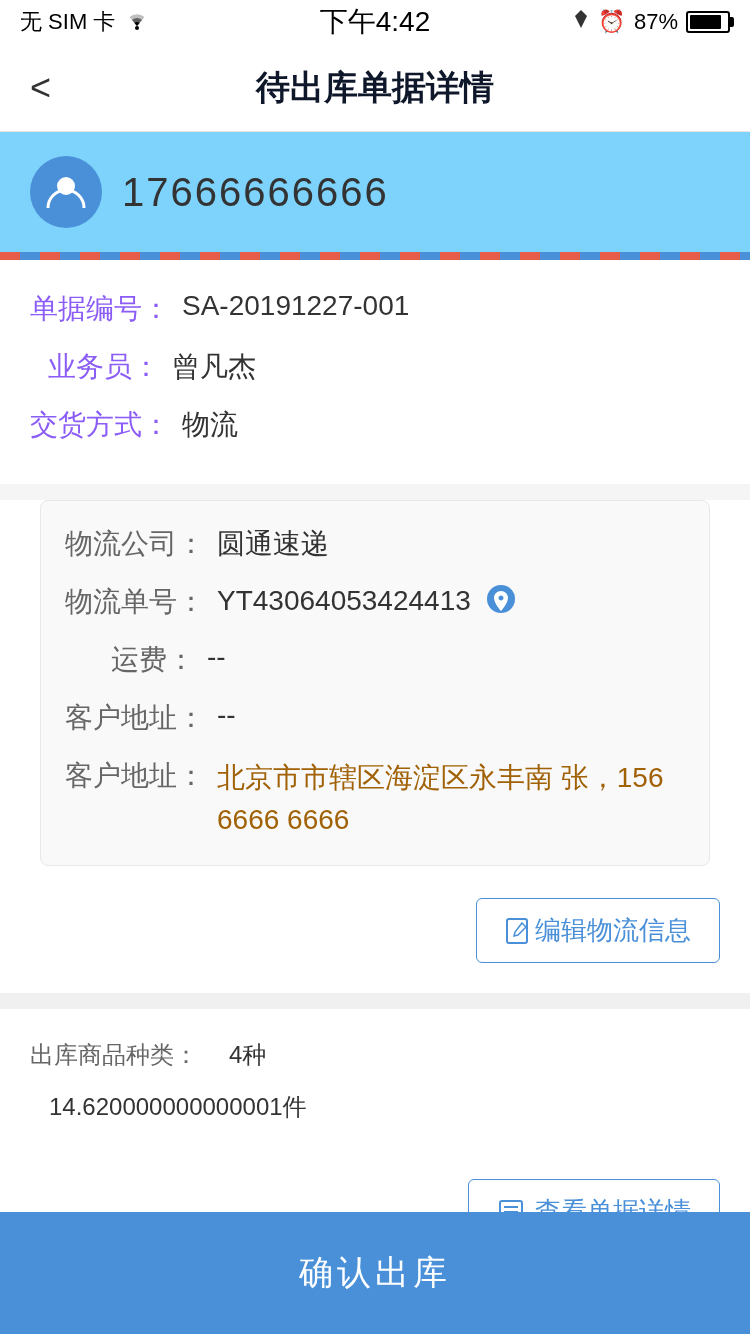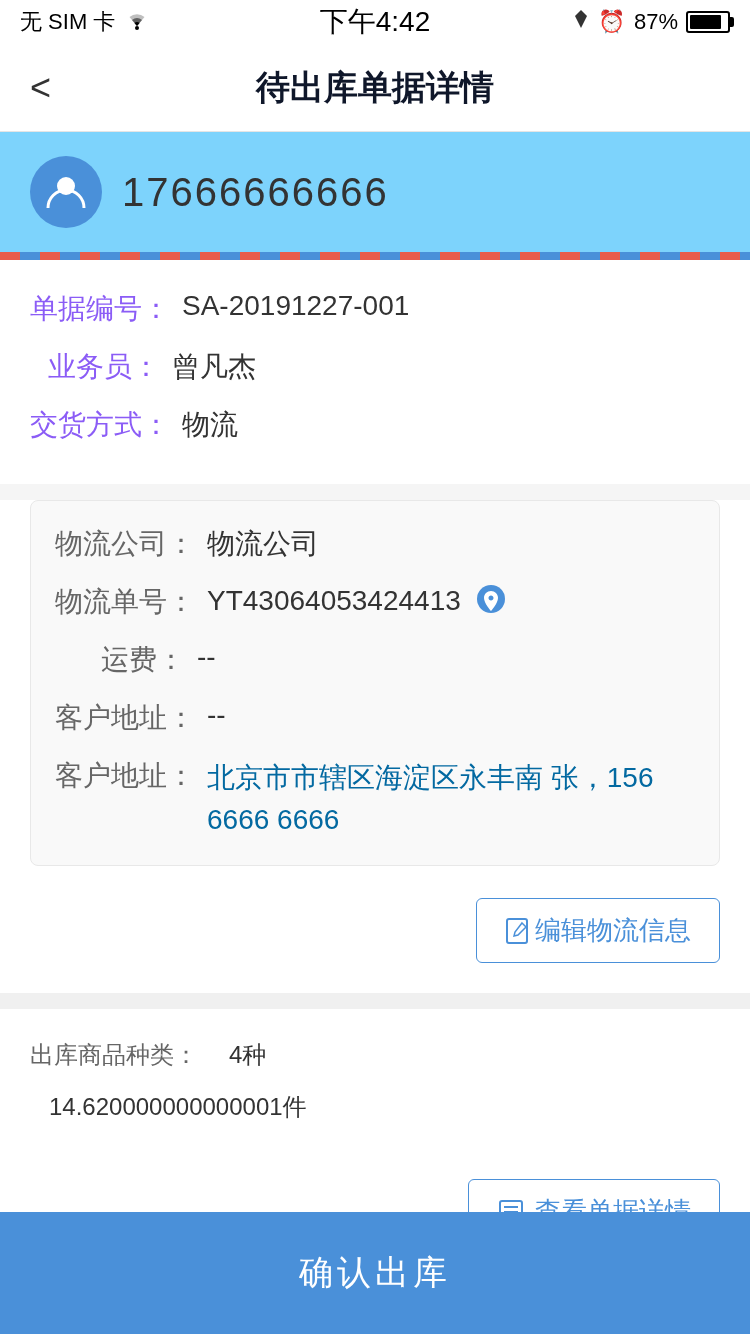--- a/index.html
+++ b/index.html
@@ -164,21 +164,21 @@
       color: #333;
       margin-left: 12px;
       flex: 1;
     }
 
     
     .logistics-card {
       background: #f9f9f9;
       border: 1px solid #e8e8e8;
       border-radius: 8px;
-      margin: 16px 30px;
+      margin: 16px 40px;
       padding: 24px 24px;
     }
     .logistics-row {
       display: flex;
       align-items: flex-start;
       margin-bottom: 20px;
       font-size: 28px;
     }
     .logistics-row:last-child {
       margin-bottom: 0;
@@ -196,21 +196,21 @@
       display: flex;
       align-items: center;
       gap: 12px;
     }
     .location-icon {
       width: 36px;
       height: 36px;
       flex-shrink: 0;
     }
     .address-value {
-      color: #0369a1;
+      color: #a16207;
       margin-left: 12px;
       flex: 1;
       line-height: 1.5;
     }
 
     
     .edit-logistics-btn {
       display: flex;
       align-items: center;
       justify-content: flex-end;
@@ -366,21 +366,21 @@
     <div class="info-row">
       <span class="info-label">交货方式：</span>
       <span class="info-value">物流</span>
     </div>
   </div>
 
   <div style="background:#fff;">
     <div class="logistics-card">
       <div class="logistics-row">
         <span class="logistics-label">物流公司：</span>
-        <span class="logistics-value">物流公司</span>
+        <span class="logistics-value">圆通速递</span>
       </div>
       <div class="logistics-row">
         <span class="logistics-label">物流单号：</span>
         <span class="logistics-value">
           <span>YT43064053424413</span>
           <svg class="location-icon" viewBox="0 0 36 36" fill="none">
             <circle cx="18" cy="16" r="14" fill="#4a90d9"></circle>
             <path d="M18 8C14.134 8 11 11.134 11 15c0 5.25 7 13 7 13s7-7.75 7-13c0-3.866-3.134-7-7-7zm0 9.5c-1.381 0-2.5-1.119-2.5-2.5S16.619 12.5 18 12.5s2.5 1.119 2.5 2.5S19.381 17.5 18 17.5z" fill="white"></path>
           </svg>
         </span>

